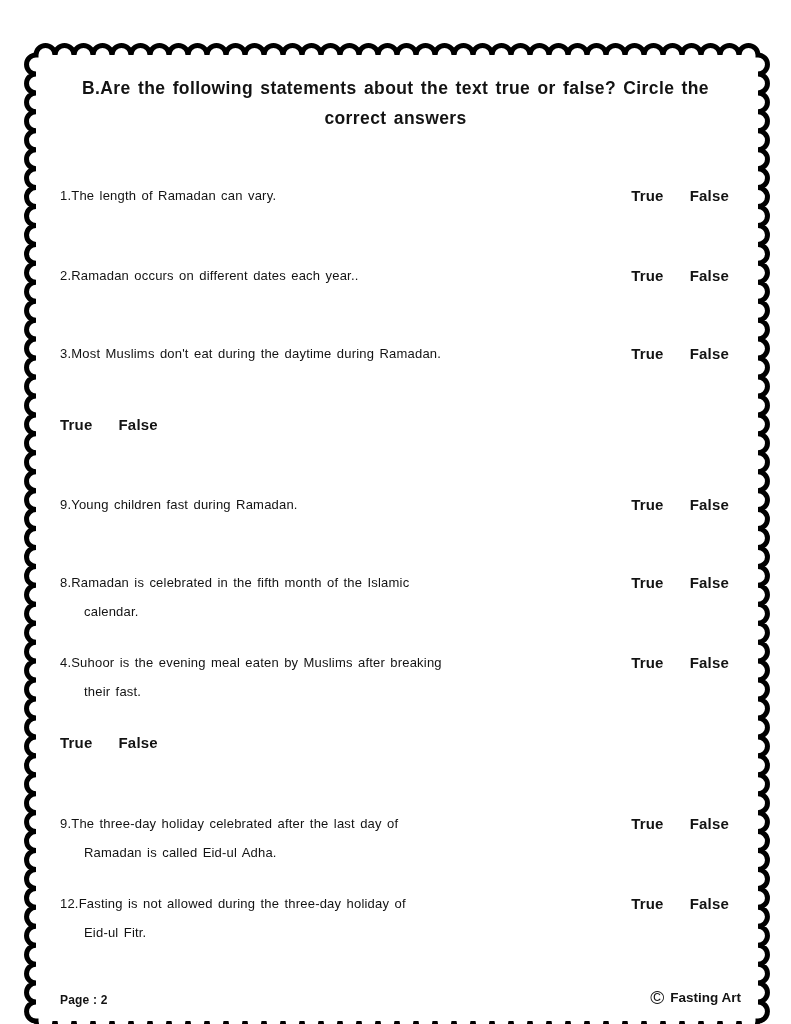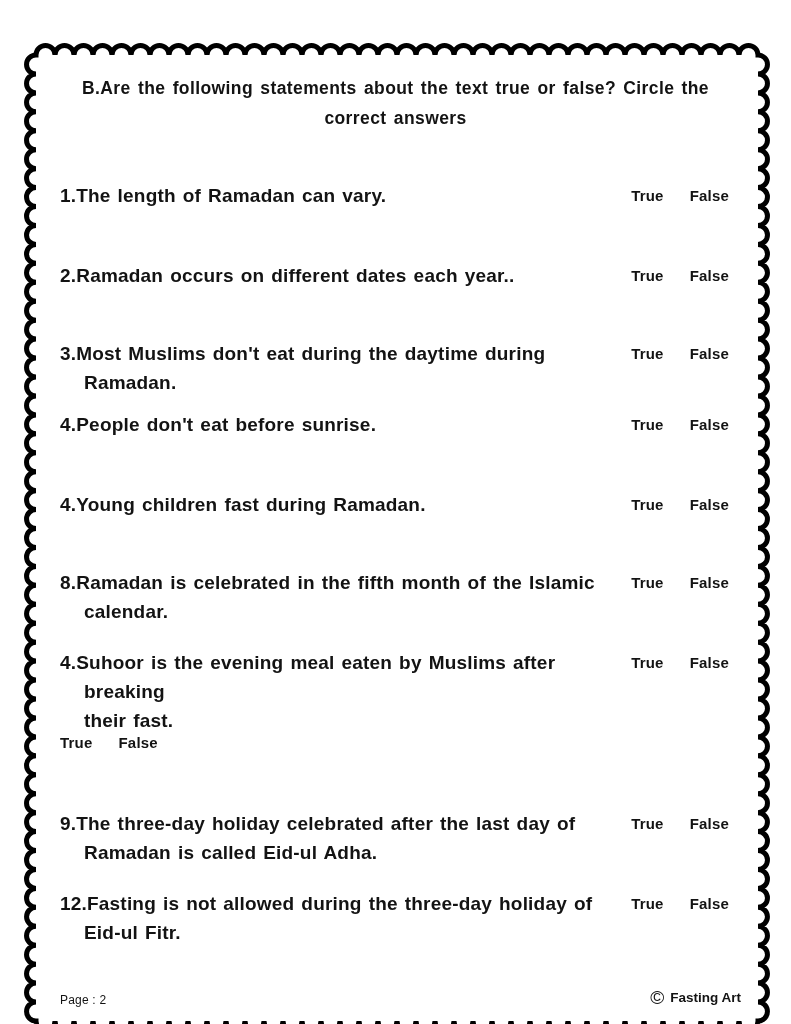--- a/index.html
+++ b/index.html
@@ -20,35 +20,35 @@
     font-weight:700;font-size:17.5px;line-height:30px;
     letter-spacing:0.4px;word-spacing:2px;
     white-space:pre-line;
   }
   .q-row{
     position:absolute;left:60px;right:62px;
     display:flex;justify-content:space-between;align-items:flex-start;
   }
   .q-text{
     width:552px;
-    font-size:19px;line-height:29px;
+    font-size:13px;line-height:29px;
     letter-spacing:0.2px;word-spacing:1.5px;
     white-space:pre-line;
-    padding-left:24px;text-indent:-24px;font-weight:bold;
+    padding-left:24px;text-indent:-24px;
   }
   .tf{
     display:flex;gap:26px;
     font-weight:700;font-size:15px;line-height:29px;
     letter-spacing:0.2px;
     flex-shrink:0;
   }
   .tf-opt{cursor:pointer;}
   .footer-left{
     position:absolute;left:60px;top:966px;
-    font-weight:400;font-size:12px;letter-spacing:0.2px;
+    font-weight:700;font-size:12px;letter-spacing:0.2px;
   }
   .footer-right{
     position:absolute;right:50px;top:961px;
     display:flex;align-items:center;gap:6px;
     font-weight:700;font-size:13.5px;
   }
   .copy-icon{font-size:19px;line-height:1;font-weight:400;}
 </style>
 </head>
 <body>
@@ -80,29 +80,28 @@
 
   <div class="q-row" style="top:312px">
     <div class="q-text">3.Most Muslims don't eat during the daytime during Ramadan.</div>
     <div class="tf">
       <span class="tf-opt">True</span>
       <span class="tf-opt">False</span>
     </div>
   </div>
 
   <div class="q-row" style="top:383px">
-    <div class="q-text">4.People don't eat before sunrise.</div>
     <div class="tf">
       <span class="tf-opt">True</span>
       <span class="tf-opt">False</span>
     </div>
   </div>
 
   <div class="q-row" style="top:463px">
-    <div class="q-text">4.Young children fast during Ramadan.</div>
+    <div class="q-text">9.Young children fast during Ramadan.</div>
     <div class="tf">
       <span class="tf-opt">True</span>
       <span class="tf-opt">False</span>
     </div>
   </div>
 
   <div class="q-row" style="top:541px">
     <div class="q-text">8.Ramadan is celebrated in the fifth month of the Islamic
 calendar.</div>
     <div class="tf">

